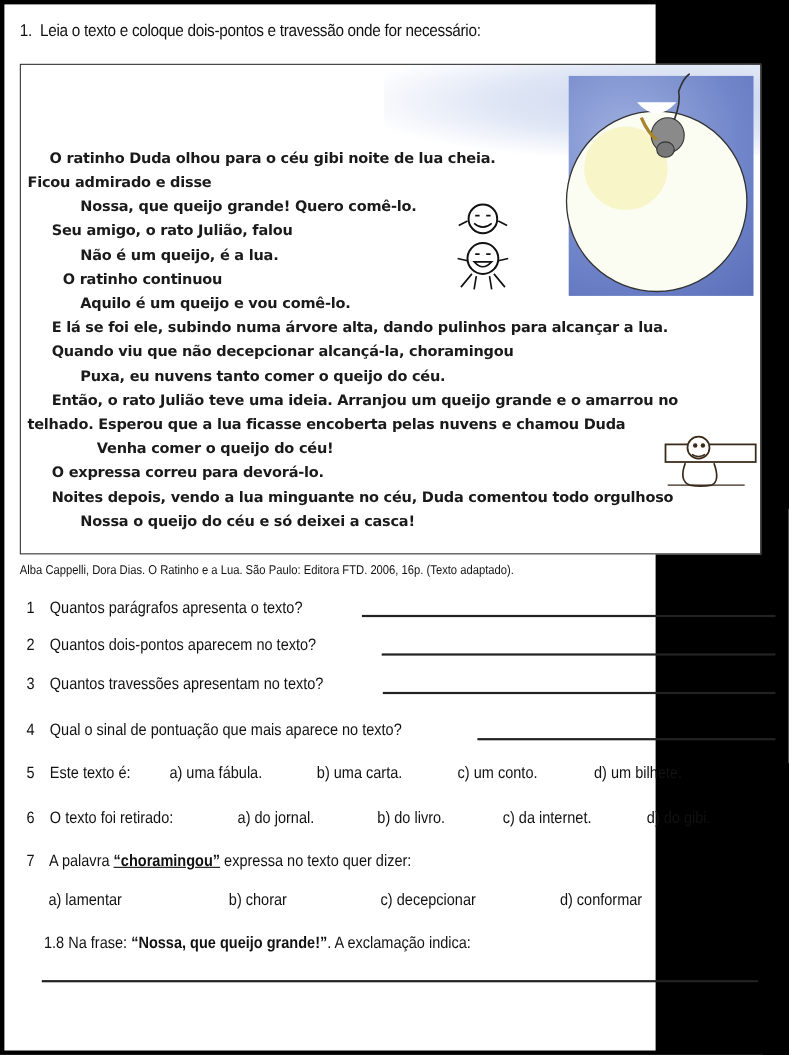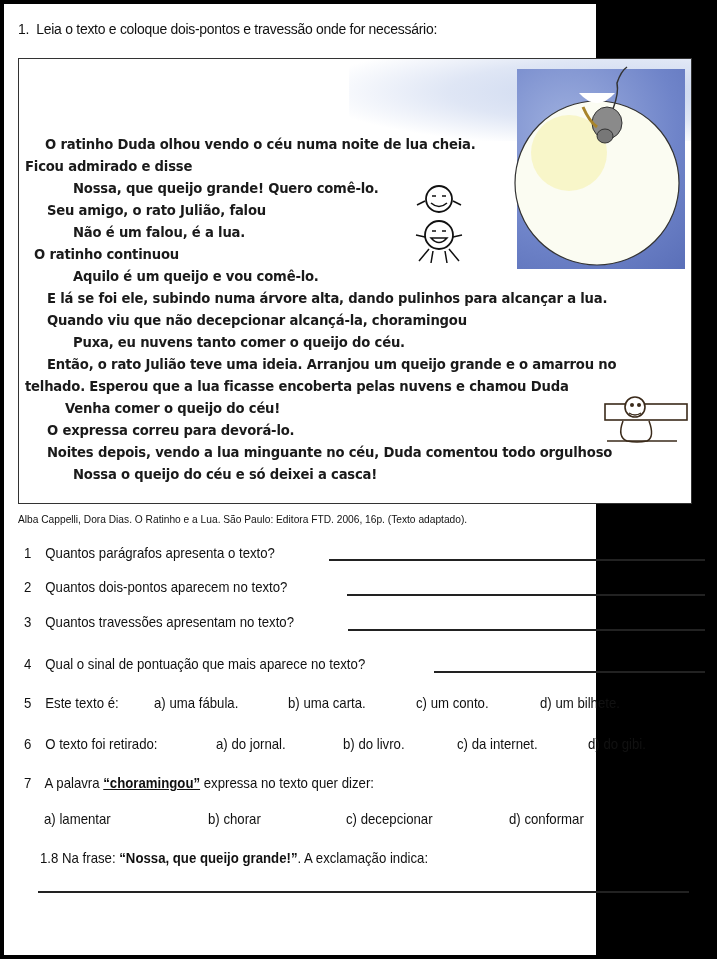--- a/index.html
+++ b/index.html
@@ -44,33 +44,33 @@
       <circle cx="60" cy="90" r="38" fill="#f5f0a8" opacity="0.55"></circle>
       <path d="M70 30 Q88 50 106 30" fill="#fff" stroke="none"></path>
       <ellipse cx="98" cy="60" rx="15" ry="16" fill="#8a8a8a" stroke="#333"></ellipse>
       <ellipse cx="96" cy="73" rx="8" ry="7" fill="#777" stroke="#333"></ellipse>
       <path d="M104 46 Q110 30 108 20 Q112 8 118 4" fill="none" stroke="#333" stroke-width="1.5"></path>
       <path d="M74 44 Q80 58 88 64" fill="none" stroke="#a8842a" stroke-width="3"></path>
     </svg>
 
 
     <div class="story-text">
-      <div class="ln" style="left:20px;top:0px">O ratinho Duda olhou vendo o céu numa noite de lua cheia.</div>
+      <div class="ln" style="left:20px;top:0px">O ratinho Duda olhou para o céu gibi noite de lua cheia.</div>
       <div class="ln" style="left:0px;top:22px">Ficou admirado e disse</div>
       <div class="ln" style="left:48px;top:44px">Nossa, que queijo grande! Quero comê-lo.</div>
       <div class="ln" style="left:22px;top:66px">Seu amigo, o rato Julião, falou</div>
-      <div class="ln" style="left:48px;top:88px">Não é um falou, é a lua.</div>
-      <div class="ln" style="left:9px;top:110px">O ratinho continuou</div>
+      <div class="ln" style="left:48px;top:88px">Não é um queijo, é a lua.</div>
+      <div class="ln" style="left:32px;top:110px">O ratinho continuou</div>
       <div class="ln" style="left:48px;top:132px">Aquilo é um queijo e vou comê-lo.</div>
       <div class="ln" style="left:22px;top:154px">E lá se foi ele, subindo numa árvore alta, dando pulinhos para alcançar a lua.</div>
       <div class="ln" style="left:22px;top:176px">Quando viu que não decepcionar alcançá-la, choramingou</div>
       <div class="ln" style="left:48px;top:198px">Puxa, eu nuvens tanto comer o queijo do céu.</div>
       <div class="ln" style="left:22px;top:220px">Então, o rato Julião teve uma ideia. Arranjou um queijo grande e o amarrou no</div>
       <div class="ln" style="left:0px;top:242px">telhado. Esperou que a lua ficasse encoberta pelas nuvens e chamou Duda</div>
-      <div class="ln" style="left:40px;top:264px">Venha comer o queijo do céu!</div>
+      <div class="ln" style="left:63px;top:264px">Venha comer o queijo do céu!</div>
       <div class="ln" style="left:22px;top:286px">O expressa correu para devorá-lo.</div>
       <div class="ln" style="left:22px;top:308px">Noites depois, vendo a lua minguante no céu, Duda comentou todo orgulhoso</div>
       <div class="ln" style="left:48px;top:330px">Nossa o queijo do céu e só deixei a casca!</div>
     </div>
 
     <svg class="kids-svg" width="60" height="85" viewBox="0 0 60 85">
       <circle cx="28" cy="16" r="13" fill="#fff" stroke="#111" stroke-width="1.8"></circle>
       <path d="M20 20 Q28 27 36 20" fill="none" stroke="#111" stroke-width="1.5"></path>
       <path d="M21 13 l4 0 M31 13 l4 0" stroke="#111" stroke-width="1.5"></path>
       <path d="M14 18 l-8 4 M42 18 l8 4" stroke="#111" stroke-width="1.5"></path>

